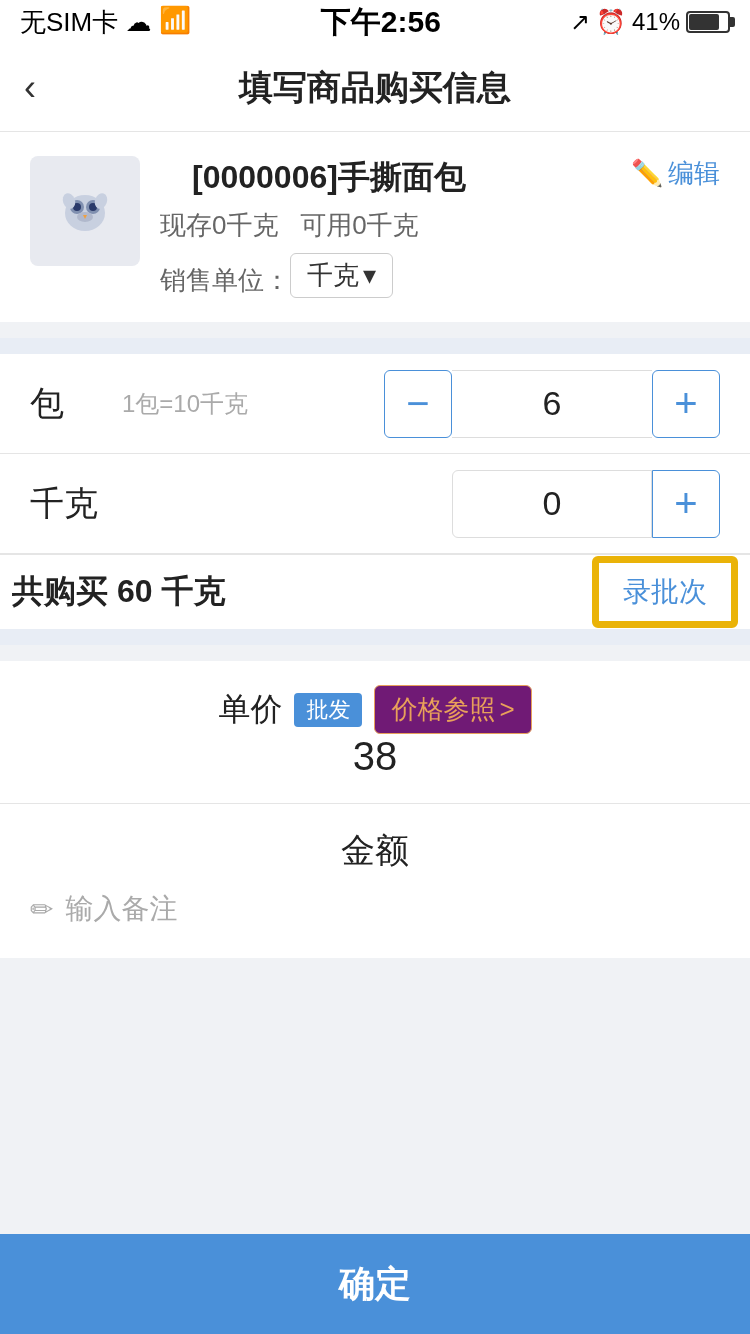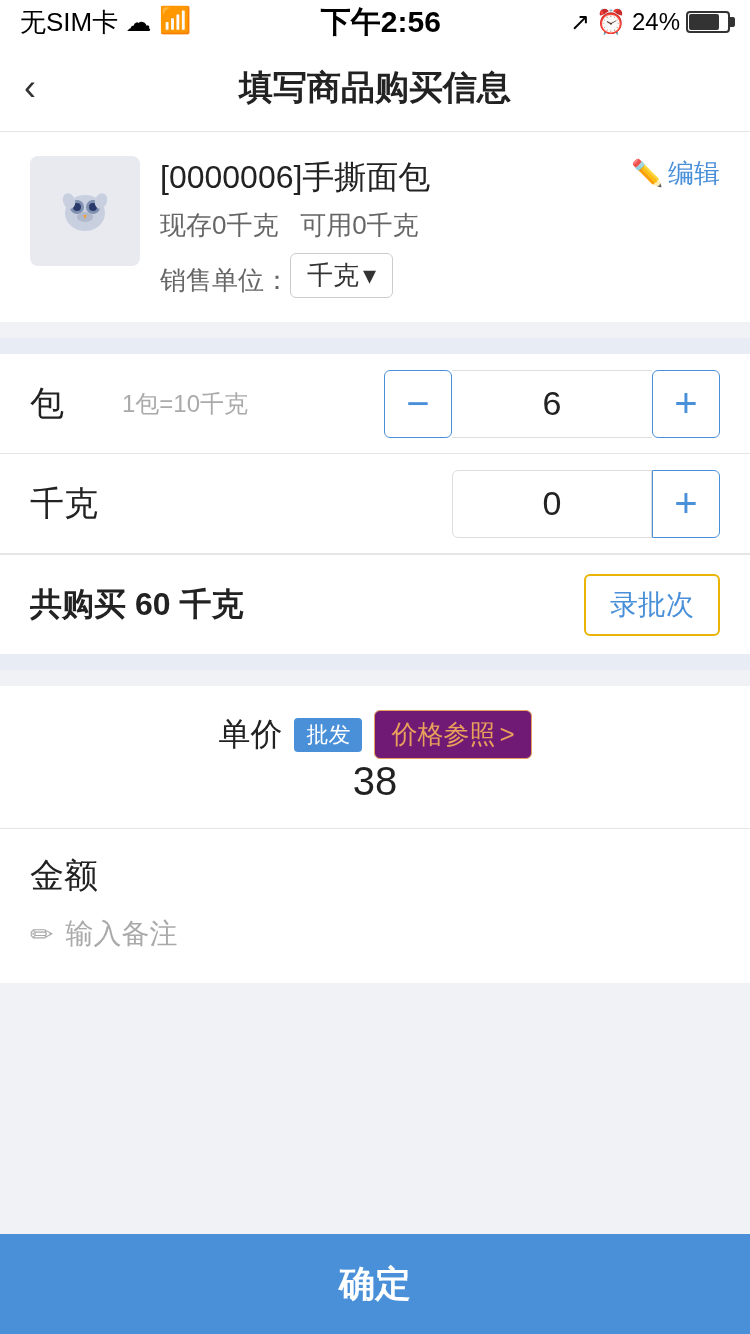--- a/index.html
+++ b/index.html
@@ -89,22 +89,23 @@
     .product-info {
       flex: 1;
     }
     .product-row1 {
       display: flex;
       justify-content: space-between;
       align-items: flex-start;
     }
     .product-name {
       font-size: 32px;
-      font-weight: 400;
-      color: #222;
+      font-weight: 700;
+      color: #222;
+      margin-left: 32px;
     }
     .edit-link {
       color: #4a90d9;
       font-size: 26px;
       display: flex;
       align-items: center;
       gap: 4px;
     }
     .product-stock {
       font-size: 26px;
@@ -201,33 +202,33 @@
       background: #fff;
       border-radius: 6px 0 0 6px;
     }
 
     
     .total-row {
       background: #fff;
       display: flex;
       align-items: center;
       justify-content: space-between;
-      padding: 0 30px;
-      height: 100px;
+      padding: 0 12px;
+      height: 75px;
       border-top: 1px solid #e5e5e5;
     }
     .total-text {
       font-size: 32px;
       color: #222;
     }
     .total-text span {
       font-weight: 700;
     }
     .batch-btn {
-      border: 2px solid #eab308;
+      border: 7px solid #eab308;
       color: #4a90d9;
       font-size: 28px;
       padding: 10px 24px;
       border-radius: 6px;
       background: #fff;
       cursor: pointer;
     }
 
     
     .price-section {
@@ -277,20 +278,21 @@
     .amount-section {
       background: #fff;
       margin-top: 0;
       padding: 24px 30px 30px;
       border-top: 1px solid #e5e5e5;
     }
     .amount-row {
       display: flex;
       align-items: center;
       gap: 16px;
+      flex-direction: column;
     }
     .amount-label {
       font-size: 34px;
       color: #222;
     }
     .amount-value {
       font-size: 40px;
       font-weight: 700;
       color: #222;
     }
@@ -339,21 +341,21 @@
 
 <div class="status-bar">
   <div class="status-left">
     <span>无SIM卡 ☁</span>
     <span class="wifi-icon">📶</span>
   </div>
   <div class="status-center">下午2:56</div>
   <div class="status-right">
     <span>↗</span>
     <span>⏰</span>
-    <span>24%</span>
+    <span>41%</span>
     <div class="battery-icon">
       <div class="battery-fill"></div>
     </div>
   </div>
 </div>
 
 <div class="nav-bar">
   <div class="nav-back">‹</div>
   <div class="nav-title">填写商品购买信息</div>
 </div>

